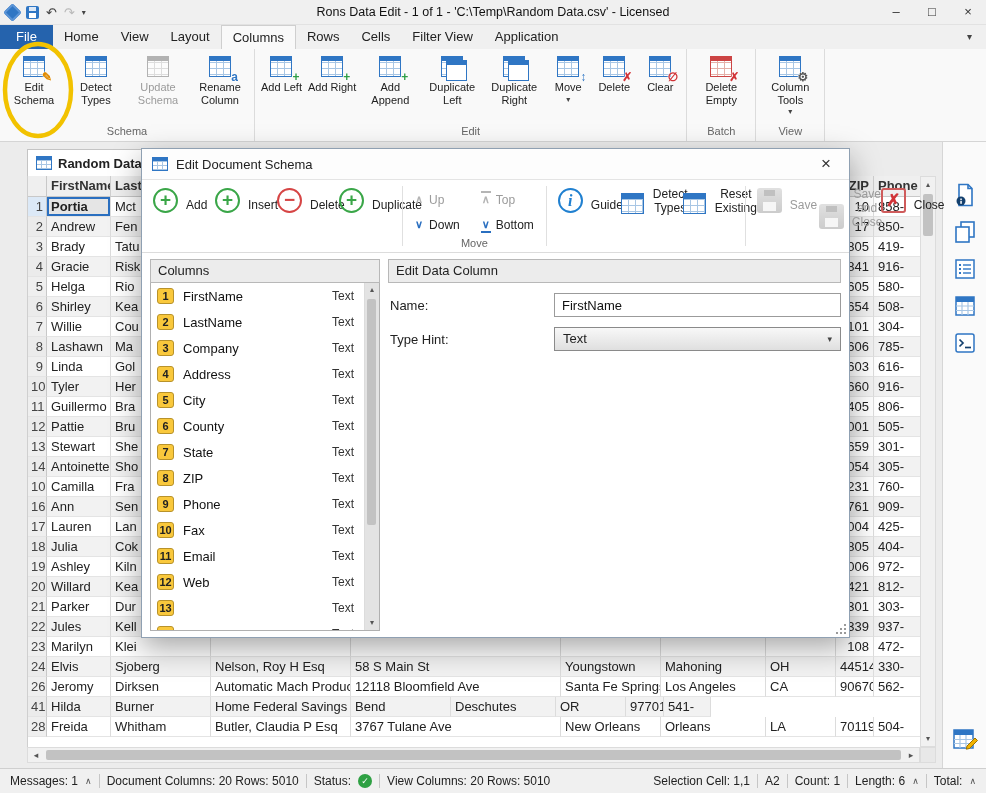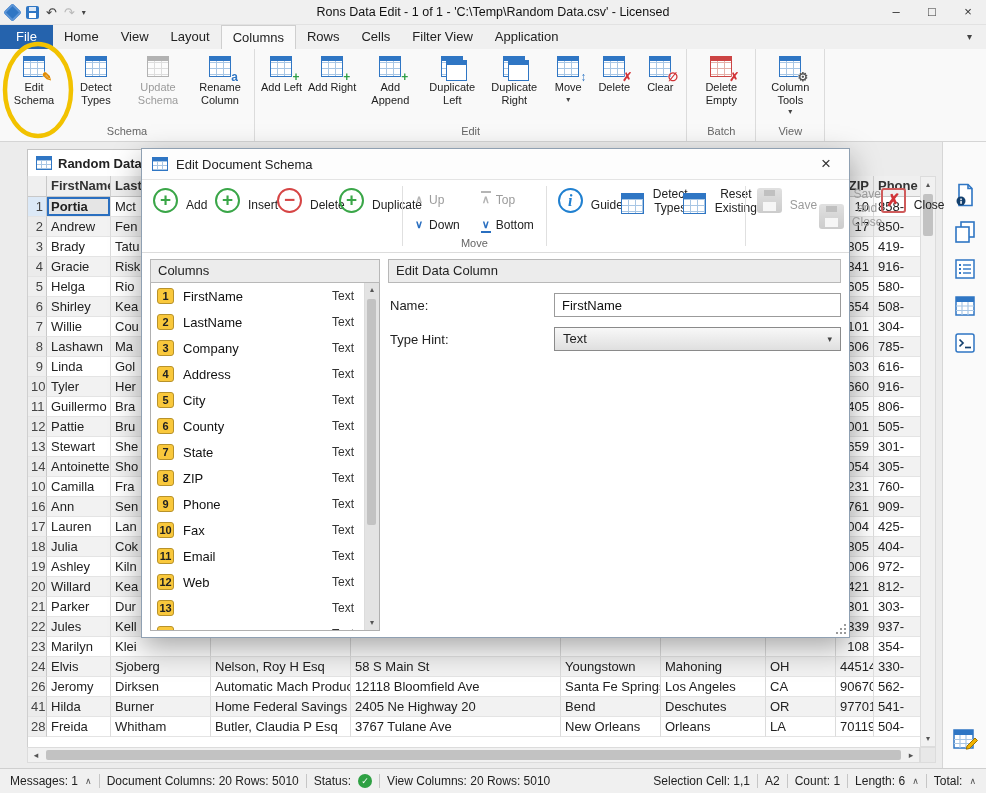--- a/index.html
+++ b/index.html
@@ -660,21 +660,21 @@
         <div class="grow">
           <div class="c rh">23</div>
           <div class="c fn">Marilyn</div>
           <div class="c ln">Klei</div>
           <div class="c co"></div>
           <div class="c ad"></div>
           <div class="c ci"></div>
           <div class="c cn"></div>
           <div class="c st"></div>
           <div class="c zip">108</div>
-          <div class="c ph">354-</div>
+          <div class="c ph">472-</div>
         </div>
 
         <div class="grow">
           <div class="c rh">24</div>
           <div class="c fn">Elvis</div>
           <div class="c ln">Sjoberg</div>
           <div class="c co">Nelson, Roy H Esq</div>
           <div class="c ad">58 S Main St</div>
           <div class="c ci">Youngstown</div>
           <div class="c cn">Mahoning</div>
@@ -695,21 +695,20 @@
           <div class="c st">CA</div>
           <div class="c zip">90670</div>
           <div class="c ph">562-</div>
         </div>
 
         <div class="grow">
           <div class="c rh">41</div>
           <div class="c fn">Hilda</div>
           <div class="c ln">Burner</div>
           <div class="c co">Home Federal Savings Bank</div>
-          <div class="c ad">2405 Ne Highway 20</div>
           <div class="c ci">Bend</div>
           <div class="c cn">Deschutes</div>
           <div class="c st">OR</div>
           <div class="c zip">97701</div>
           <div class="c ph">541-</div>
         </div>
 
         <div class="grow">
           <div class="c rh">28</div>
           <div class="c fn">Freida</div>

